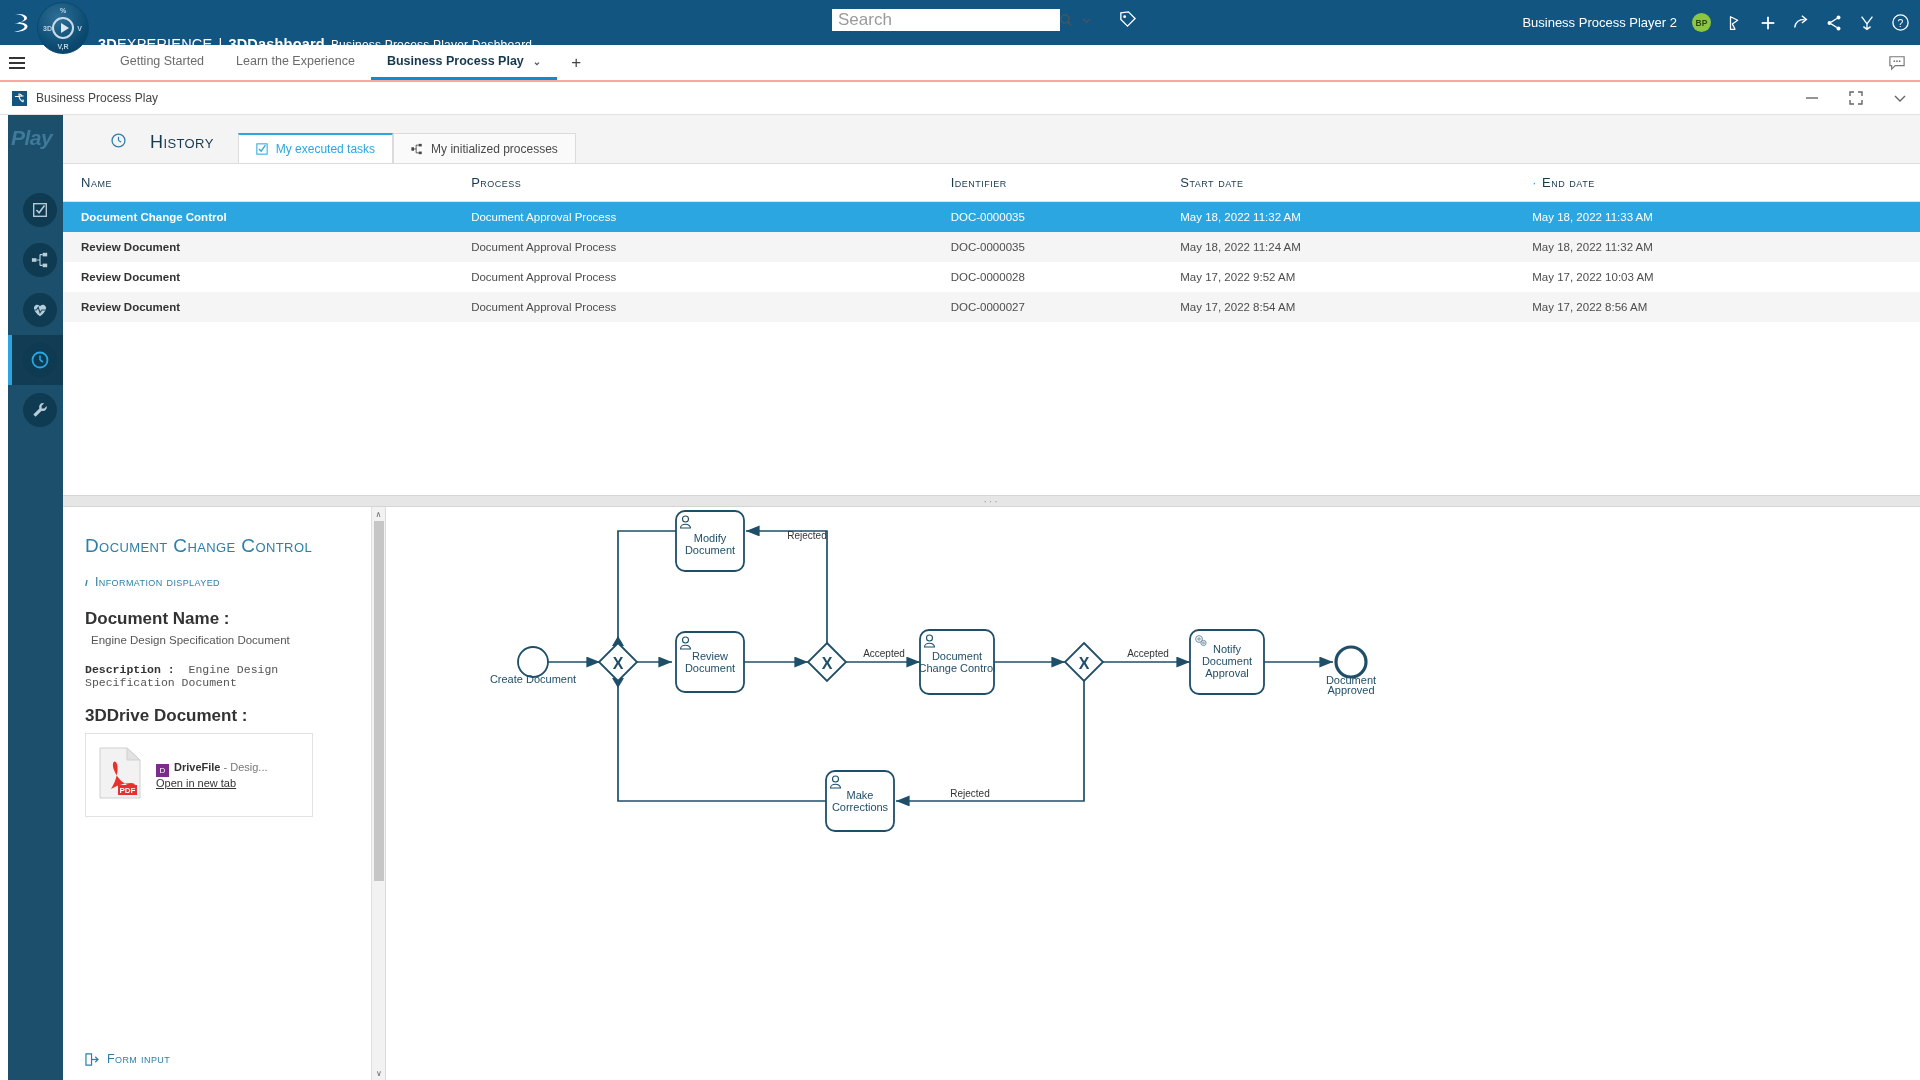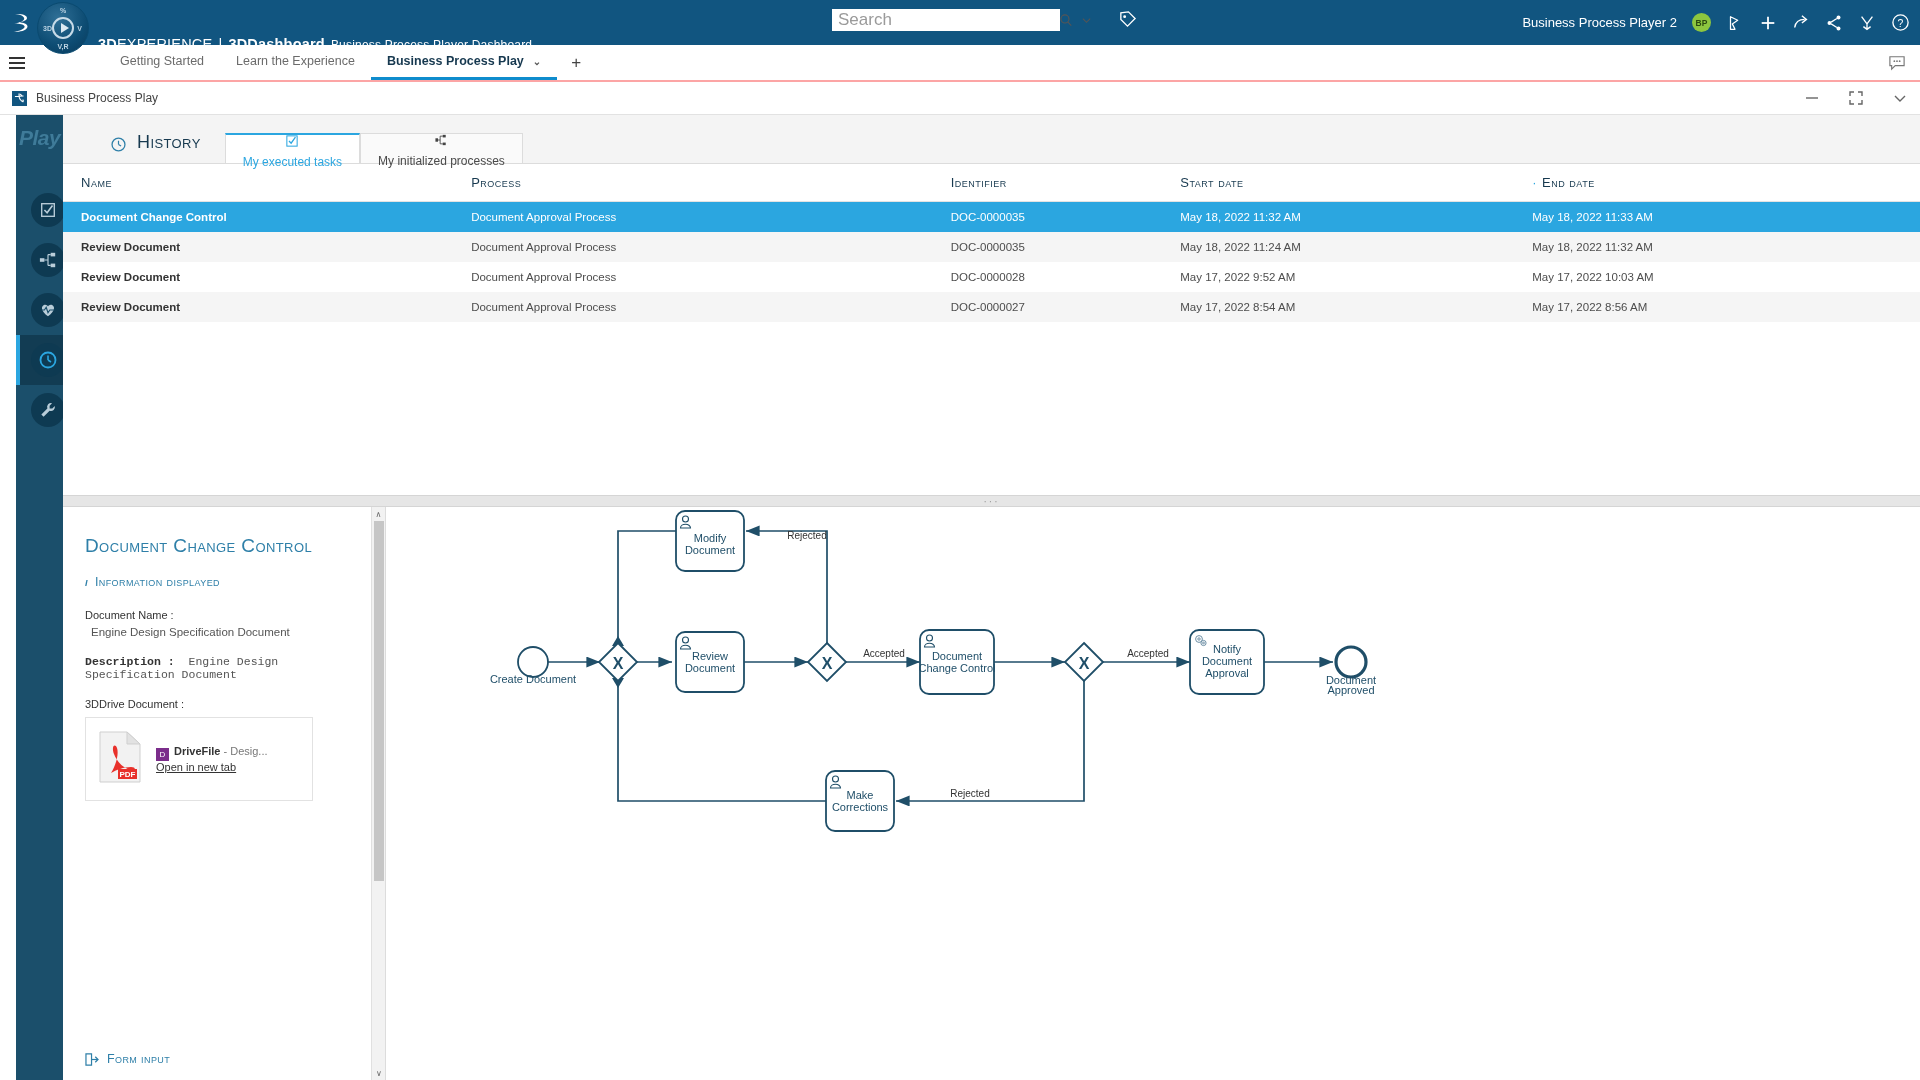--- a/index.html
+++ b/index.html
@@ -106,21 +106,21 @@
   .widgethdr .wicon {
     width: 15px; height: 15px; background: #115580; color: #fff; font-size: 9px;
     display: flex; align-items: center; justify-content: center; margin-right: 9px;
     font-weight: bold;
   }
   .widgethdr .wtitle { font-size: 12px; color: #444; }
   .widgethdr .wctrls { margin-left: auto; display: flex; align-items: center; gap: 28px; color: #666; }
 
   
   .rail {
-    position: absolute; top: 115px; left: 16px; width: 63px; height: 965px;
+    position: absolute; top: 115px; left: 8px; width: 63px; height: 965px;
     background: #1b4f6b;
   }
   .rail .playlogo {
     color: #3f7b99; font-size: 21px; font-weight: bold; font-style: italic;
     padding: 11px 0 0 3px; letter-spacing: -.5px;
   }
   .rail-items { margin-top: 35px; }
   .rail-item {
     height: 50px; display: flex; align-items: center; justify-content: center;
     position: relative;
@@ -135,30 +135,30 @@
   }
   .rail-item.active .bubble { color: #2ba6e0; }
 
   
   .content { position: absolute; top: 115px; left: 63px; width: 1857px; height: 965px; background: #fff; }
   .histhdr {
     height: 49px; background: #f4f4f4; border-bottom: 1px solid #dcdcdc;
     display: flex; align-items: flex-end; padding-left: 47px;
   }
   .histtitle {
-    display: flex; align-items: flex-end; gap: 10px; color: #1b4f6b;
+    display: flex; align-items: flex-start; gap: 23px; color: #1b4f6b;
     padding-bottom: 10px; margin-right: 24px;
   }
   .histtitle .ht {
     font-size: 18px; font-variant: small-caps; letter-spacing: .4px; color: #17394f;
   }
   .subtab {
     display: flex; align-items: center; gap: 8px;
     height: 30px; padding: 0 17px; font-size: 12px; color: #4a4a4a;
-    border: 1px solid #dcdcdc; border-bottom: none; background: #fafafa; flex-direction: column;
+    border: 1px solid #dcdcdc; border-bottom: none; background: #fafafa;
   }
   .subtab.active { background: #fff; color: #2ba6e0; border-top: 2px solid #2ba6e0; }
 
   
   table.hist { width: 100%; border-collapse: collapse; table-layout: fixed; }
   table.hist th {
     text-align: left; font-size: 13px; color: #17394f; font-variant: small-caps;
     font-weight: normal; letter-spacing: .5px; padding: 11px 0 11px 0;
     border-bottom: 1px solid #e3e3e3; background: #fff;
   }
@@ -192,21 +192,21 @@
   .detail-inner { padding: 24px 22px 0 22px; }
   .detail h1 {
     font-size: 19px; color: #2e7fa8; font-variant: small-caps; font-weight: normal;
     letter-spacing: .4px; line-height: 1.55; margin-bottom: 14px;
   }
   .detail .sec {
     font-size: 12.5px; color: #2e7fa8; font-variant: small-caps; letter-spacing: .4px;
     display: flex; align-items: baseline; gap: 7px; margin-bottom: 20px;
   }
   .detail .sec .i { font-style: italic; font-weight: bold; font-size: 13px; }
-  .fld-label { font-size: 11px; color: #333; font-weight: normal; margin-bottom: 5px; }
+  .fld-label { font-size: 17px; color: #333; font-weight: bold; margin-bottom: 5px; }
   .fld-val { font-size: 11.5px; color: #555; margin-bottom: 17px; padding-left: 6px; }
   .fld-inline { font-size: 11.5px; color: #555; margin-bottom: 17px; font-family: Liberation Mono, monospace; }
   .fld-inline b { color: #333; }
   .filecard {
     border: 1px solid #e2e2e2; padding: 13px 12px; display: flex; gap: 14px;
     align-items: center; margin-top: 7px; width: 228px;
   }
   .filecard .meta { font-size: 11px; }
   .filecard .meta .l1 { margin-bottom: 5px; color: #777; }
   .filecard .meta .l1 b { color: #333; }

